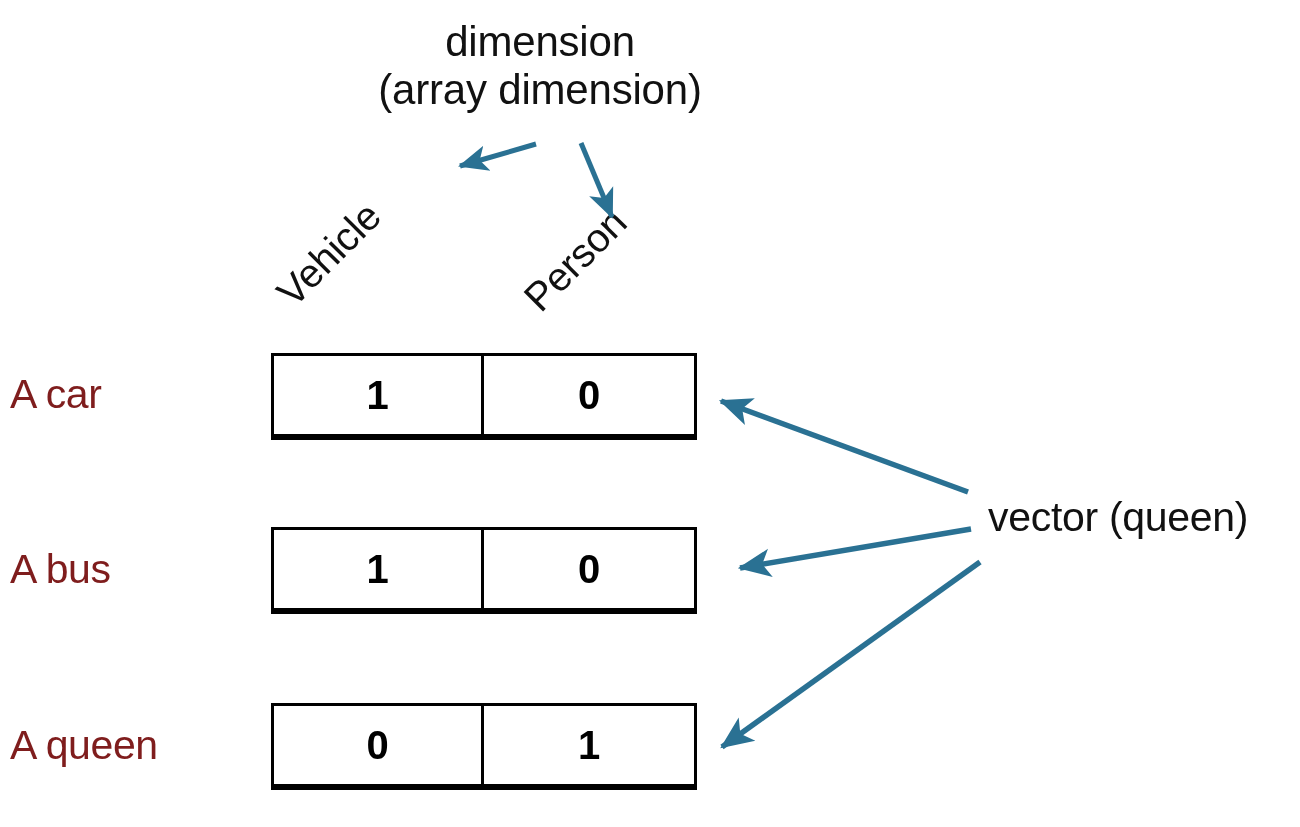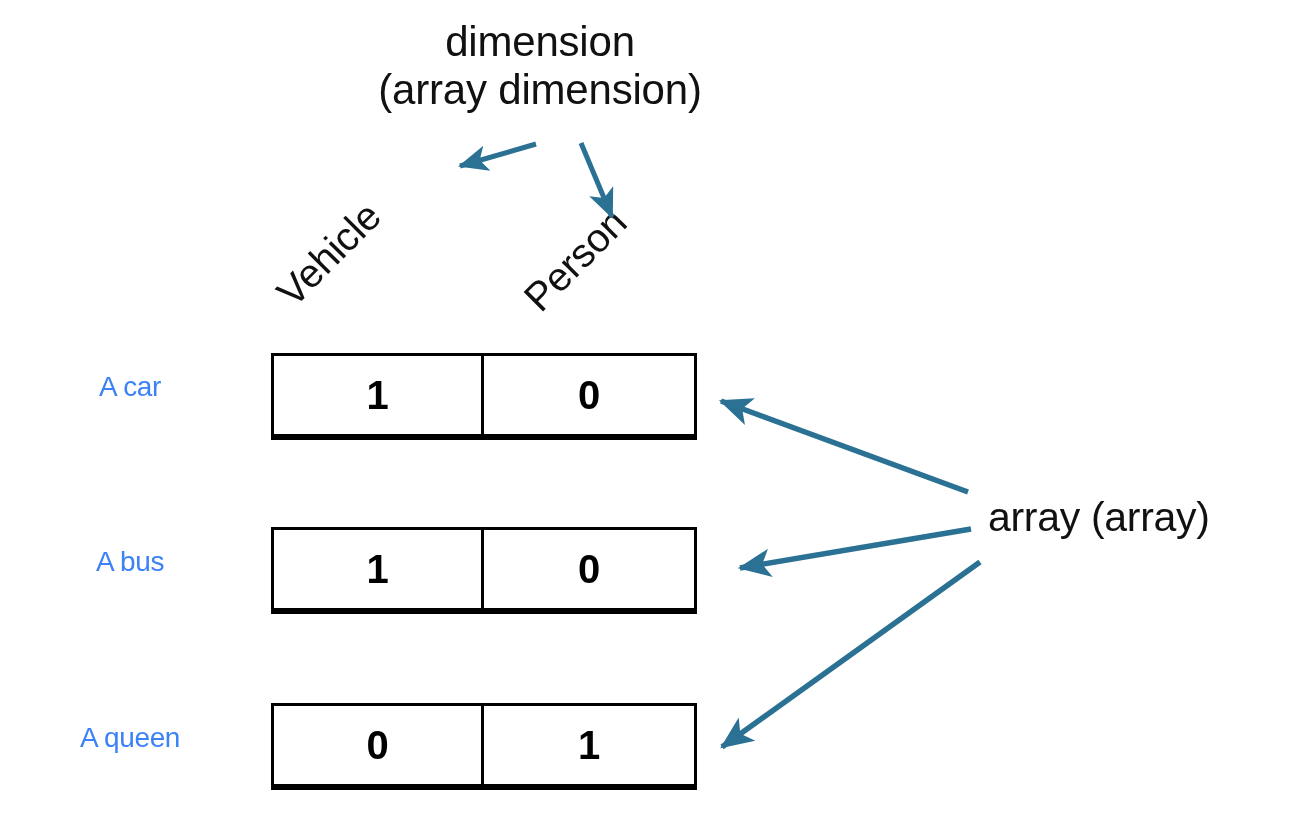--- a/index.html
+++ b/index.html
@@ -43,23 +43,23 @@
     transform: rotate(-45deg);
     letter-spacing: -0.3px;
   }
   #col-vehicle { left: 300px; top: 270px; }
   #col-person  { left: 547px; top: 275px; }
 
   
   .row-label {
     position: absolute;
     width: 240px;
-    text-align: center;
-    font-size: 28px;
-    color: #3b82f6;
+    text-align: left;
+    font-size: 41px;
+    color: #7f1d1d;
     white-space: nowrap;
     letter-spacing: -0.4px;
   }
   #label-0 { left: 10px; top: 371px; }
   #label-1 { left: 10px; top: 546px; }
   #label-2 { left: 10px; top: 722px; }
 
   
   .vector-row {
     position: absolute;
@@ -134,21 +134,21 @@
   <div class="vector-row" id="row-1">
     <div class="cell first">1</div>
     <div class="cell">0</div>
   </div>
 
   <div class="vector-row" id="row-2">
     <div class="cell first">0</div>
     <div class="cell">1</div>
   </div>
 
-  <div id="vector-label">array (array)</div>
+  <div id="vector-label">vector (queen)</div>
 
   <svg id="arrows" viewBox="0 0 1300 827" xmlns="http://www.w3.org/2000/svg">
     <defs>
       <marker id="ah" markerWidth="7" markerHeight="7" refX="5.6" refY="3" orient="auto" markerUnits="strokeWidth">
         <path d="M6,3 L0,5.6 L1.5,3 L0,0.4 Z" fill="#2a7193"></path>
       </marker>
     </defs>
 
     <line x1="536" y1="144" x2="460" y2="166" stroke="#2a7193" stroke-width="5" marker-end="url(#ah)"></line>
 

